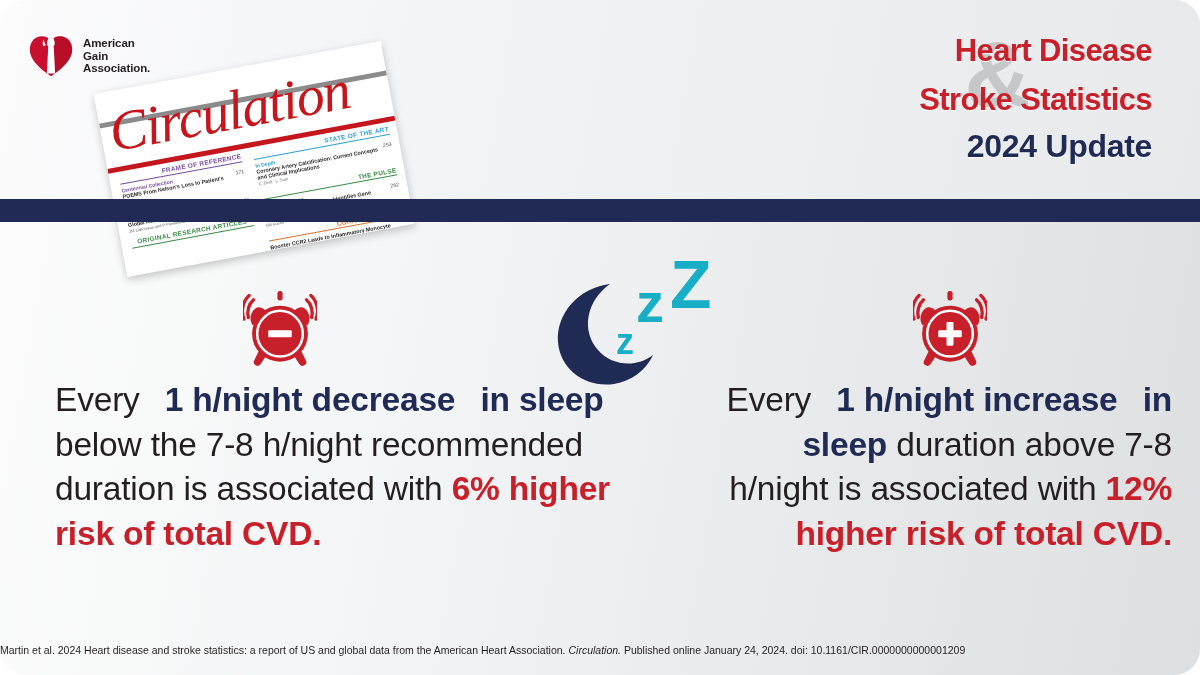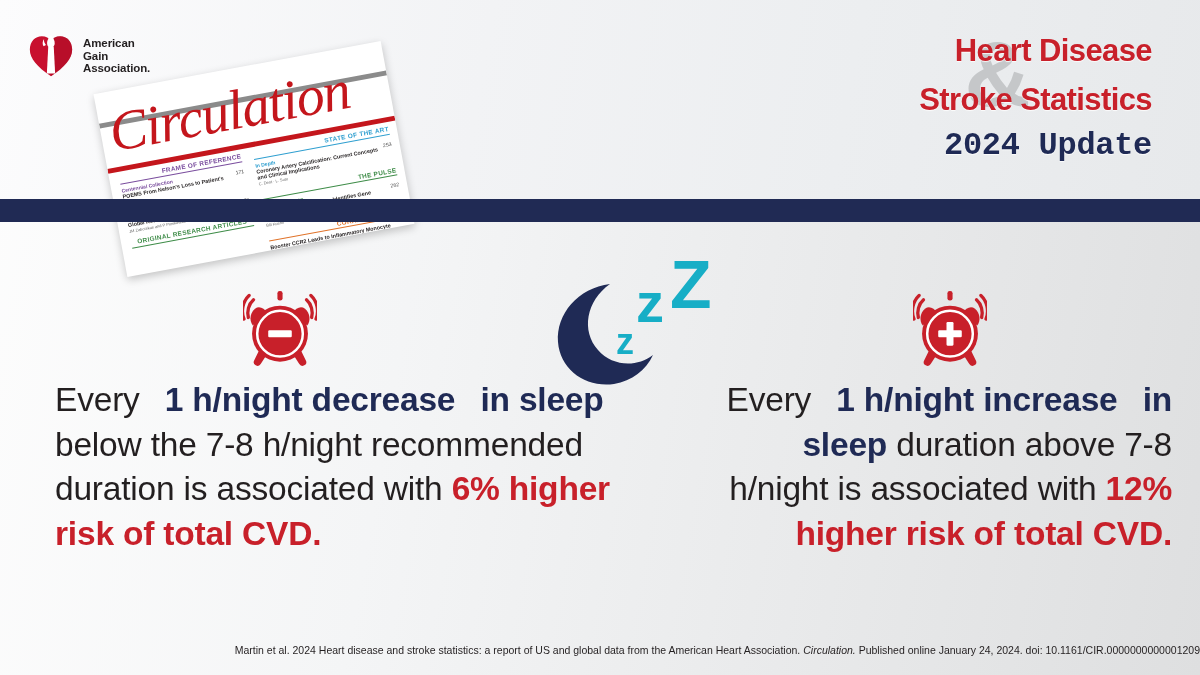--- a/index.html
+++ b/index.html
@@ -12,20 +12,21 @@
     overflow: hidden;
     font-family: "Liberation Sans", sans-serif;
     background: #ffffff;
   }
   #stage {
     position: relative;
     width: 1200px;
     height: 675px;
     background: linear-gradient(100deg, #fdfdfd 0%, #f4f5f6 35%, #eaebec 65%, #dedfe0 100%);
     overflow: hidden;
+    border-radius: 26px;
   }
 
   
   #header-band {
     position: absolute;
     left: 0; top: 0;
     width: 1200px; height: 199px;
     background: linear-gradient(100deg, #fcfcfd 0%, #f2f3f5 40%, #eceef0 70%, #e7e9eb 100%);
   }
   #navy-rule {
@@ -137,21 +138,20 @@
   #title-sub {
     position: relative;
     z-index: 2;
     margin-top: 4px;
     font-size: 32px;
     font-weight: bold;
     color: #1f2a55;
     line-height: 36px;
     letter-spacing: -0.3px;
     text-shadow: 0 1px 1px rgba(255,255,255,0.85);
-    font-family: Liberation Mono, monospace;
   }
 
   
   .clock-icon { position: absolute; width: 74px; height: 78px; }
   #clock-left  { left: 243px; top: 291px; }
   #clock-right { left: 913px; top: 291px; }
 
   #moon-group {
     position: absolute;
     left: 548px; top: 256px;
@@ -170,21 +170,21 @@
   #stat-left  { left: 55px;  width: 560px; }
   #stat-right { left: 722px; width: 450px; text-align: right; }
   .nv { color: #1f2a55; font-weight: bold; margin-left: 16px; }
   .rd { color: #c8202a; font-weight: bold; }
 
   
   #footer-citation {
     position: absolute;
     left: 0; top: 643px;
     width: 1200px;
-    text-align: right;
+    text-align: left;
     font-size: 10.5px;
     line-height: 14px;
     color: #231f20;
   }
   #footer-citation i { font-style: italic; }
 </style>
 </head>
 <body>
 
 <div id="stage">

